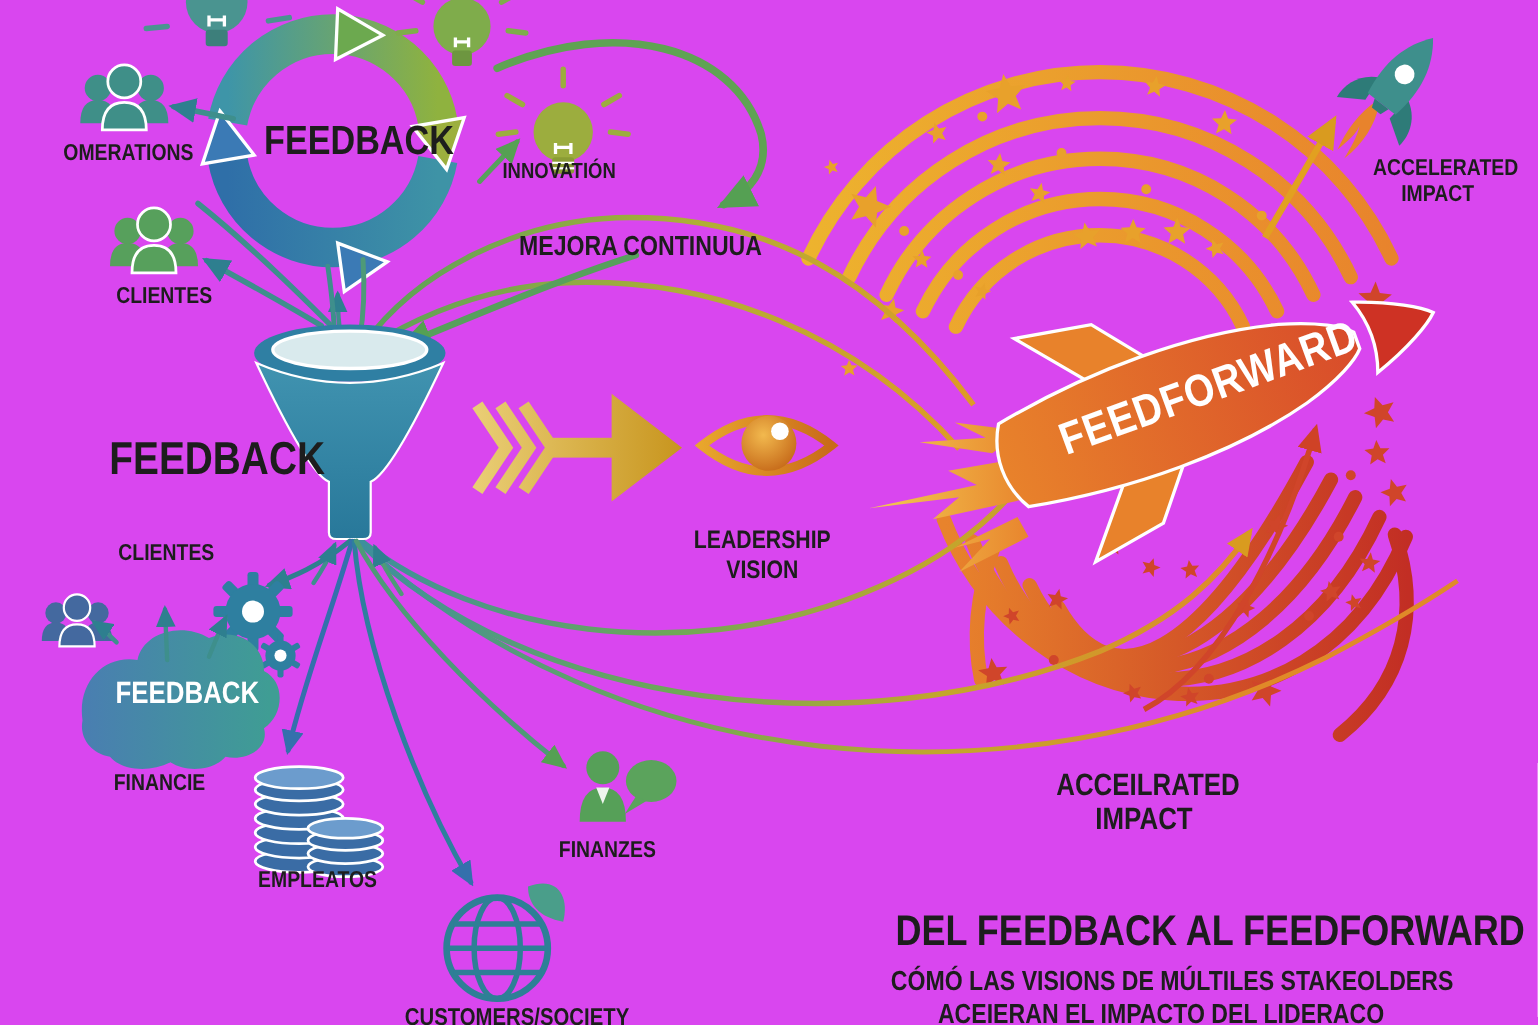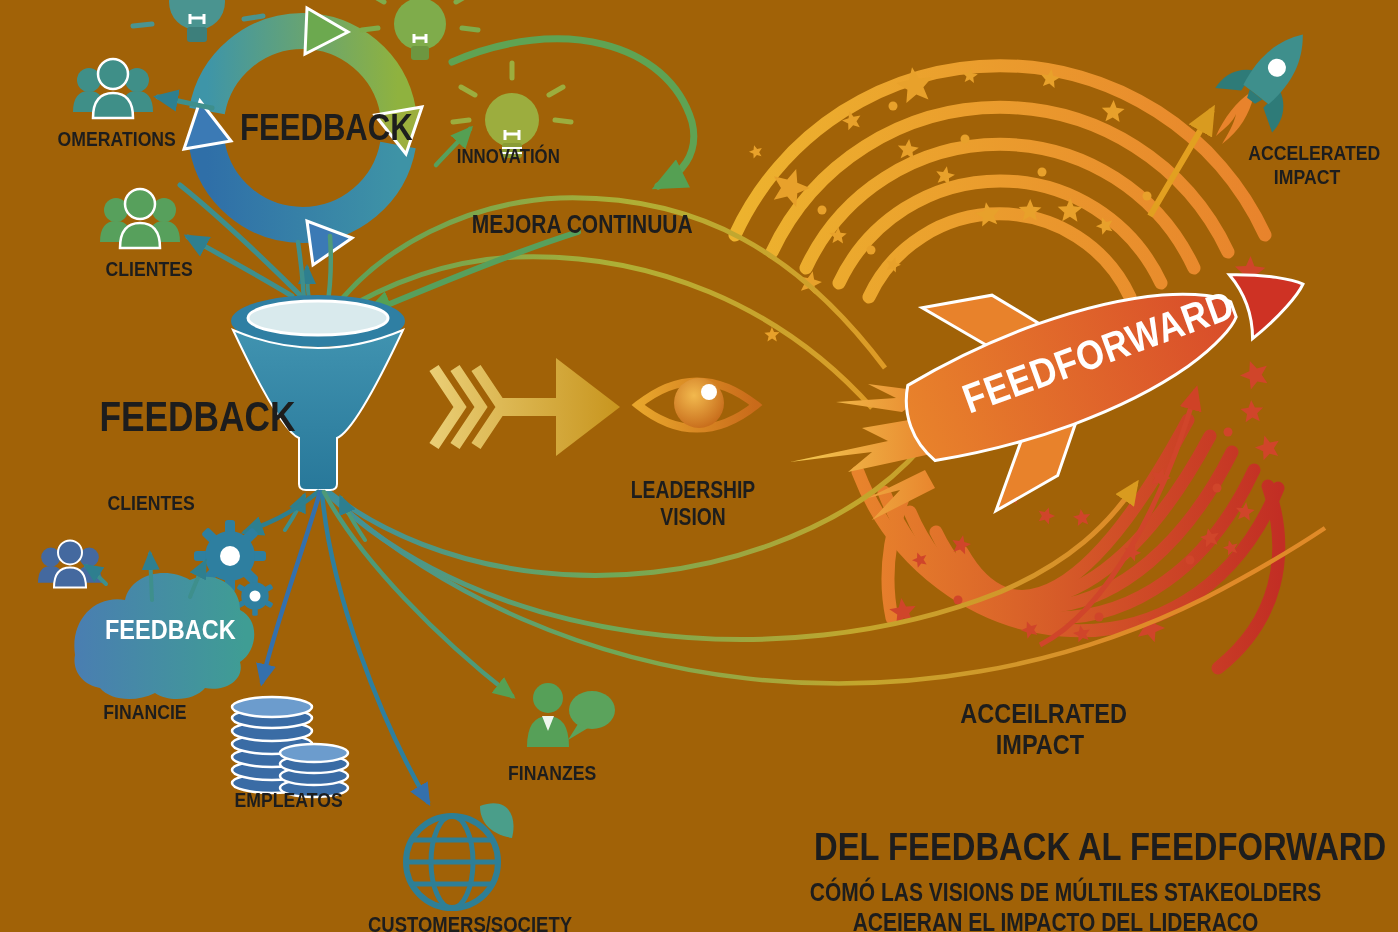--- a/index.html
+++ b/index.html
@@ -1,16 +1,16 @@
 <!DOCTYPE html>
 <html><head>
 <meta charset="utf-8">
 <style>
   html,body{margin:0;padding:0;background:#ffffff;}
-  .canvas{position:relative;width:1398px;height:932px;background:#a16207;overflow:hidden;
+  .canvas{position:relative;width:1398px;height:932px;background:#d946ef;overflow:hidden;
           font-family:"Liberation Sans",sans-serif;}
   .canvas svg{position:absolute;left:0;top:0;}
   .lbl{position:absolute;font-weight:700;color:#1d1d1d;text-align:center;white-space:nowrap;
        transform:scaleX(.84);transform-origin:50% 50%;line-height:1.08;}
   .lbl.white{color:#ffffff;}
   .lbl .ln{display:block;}
   .rocket-lbl{position:absolute;font-weight:700;color:#fff;text-align:center;white-space:nowrap;
        transform:rotate(-20deg) scaleX(.86);transform-origin:50% 50%;letter-spacing:1px;}
 </style>
 </head>

